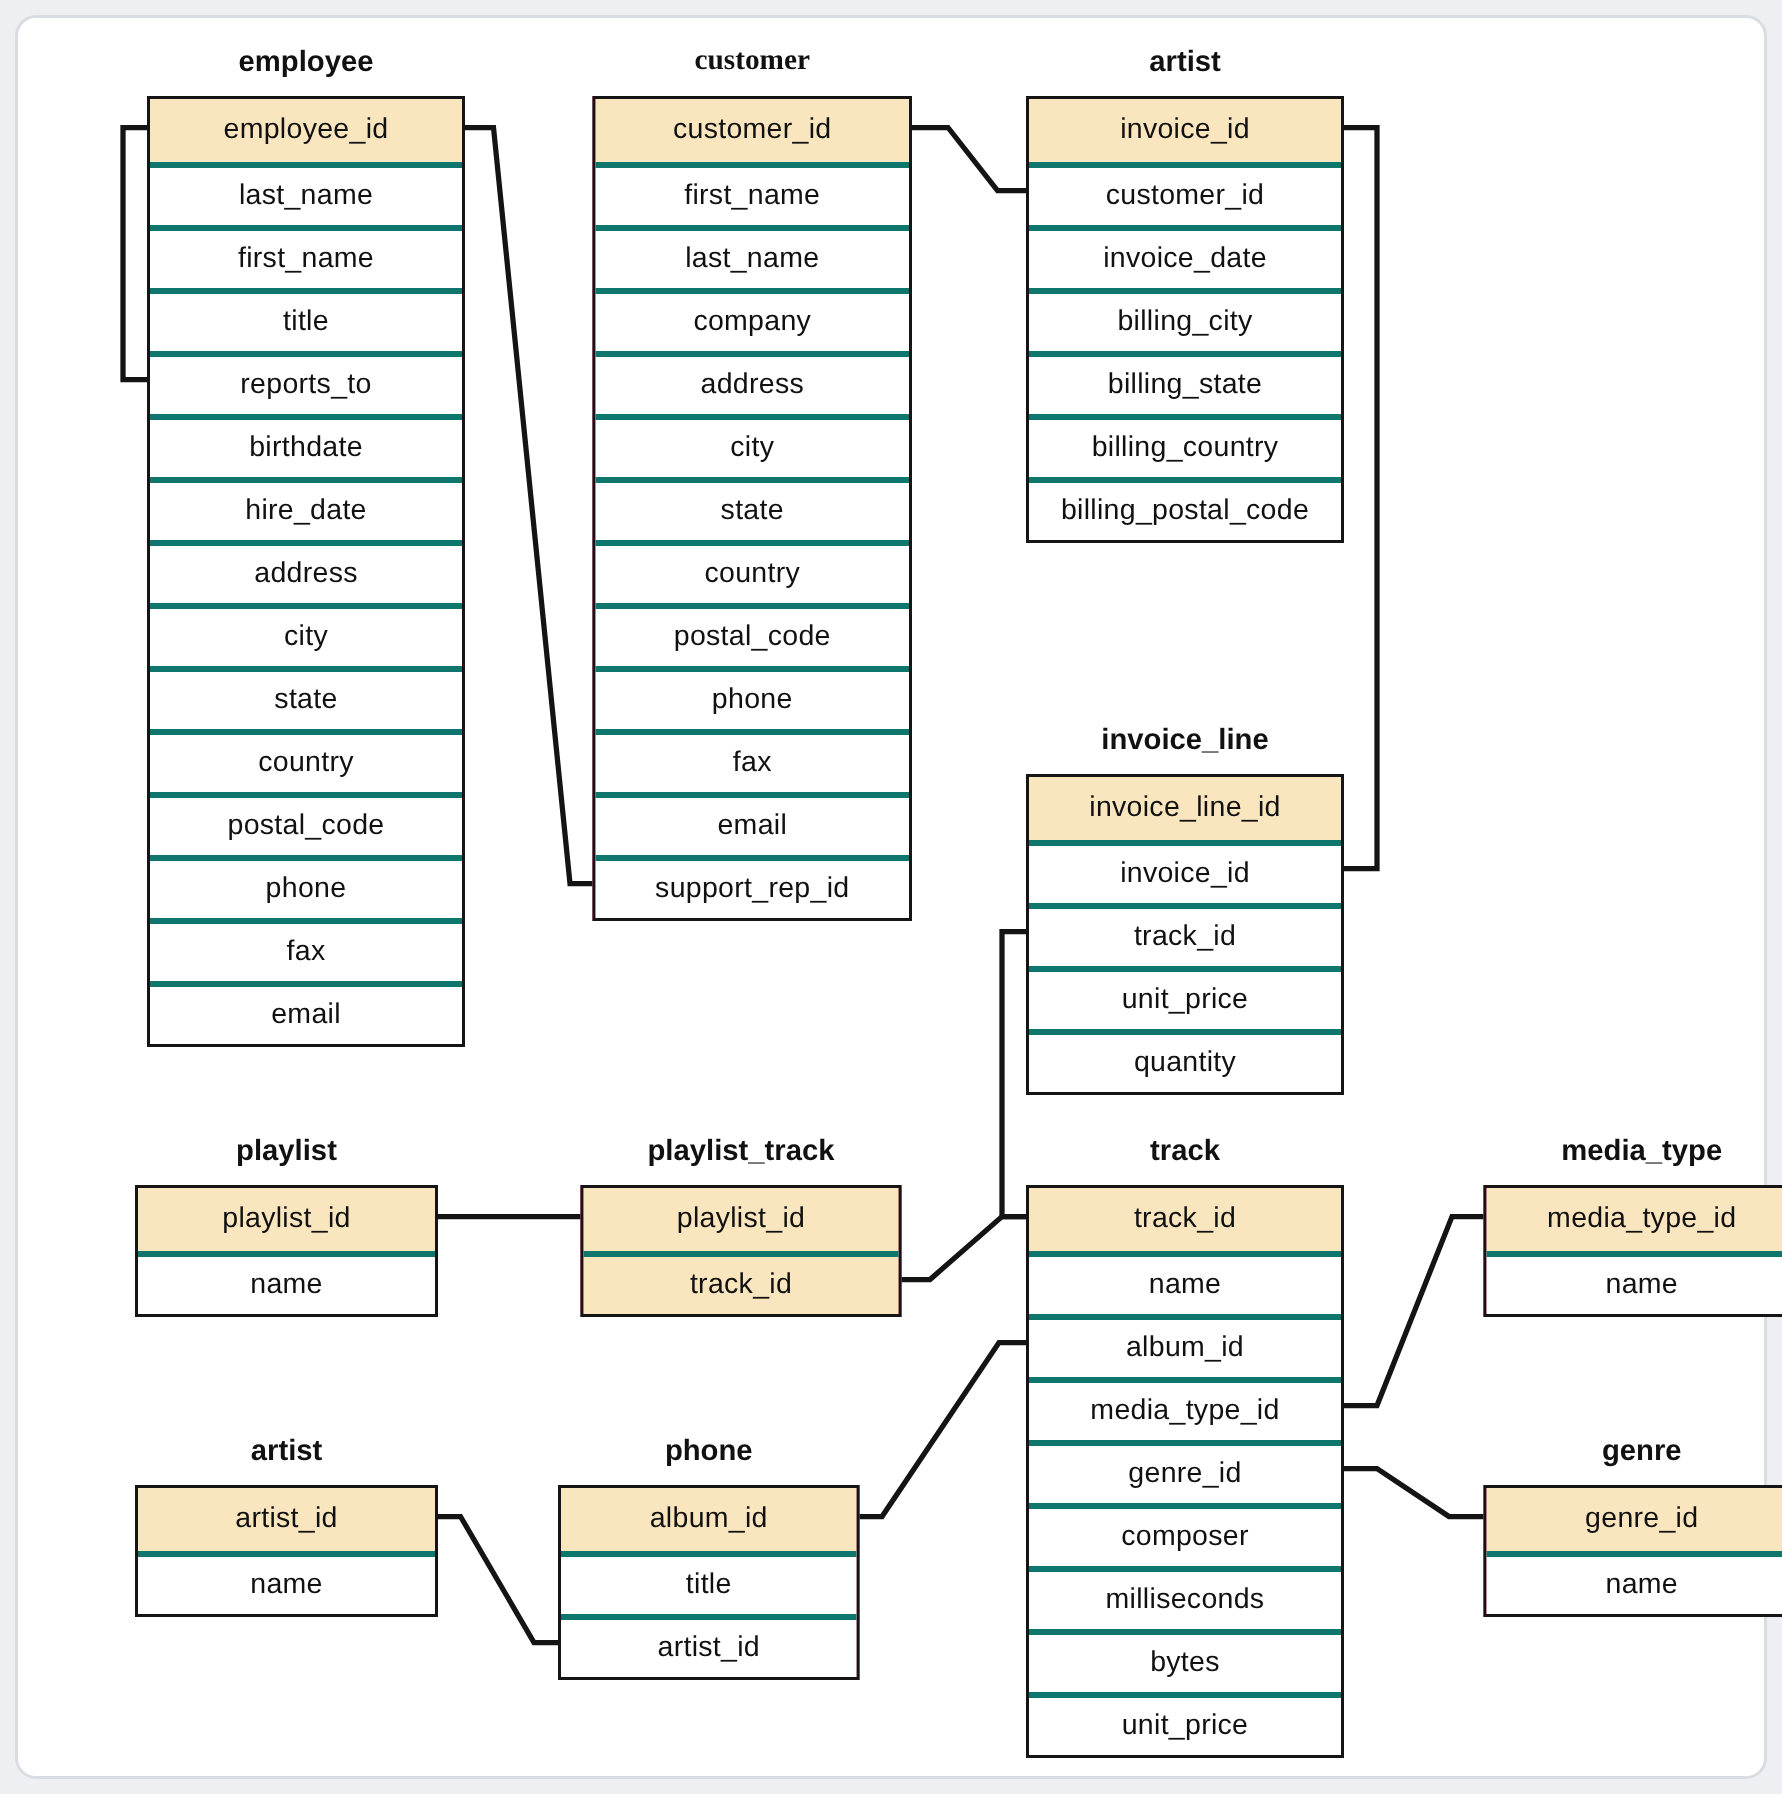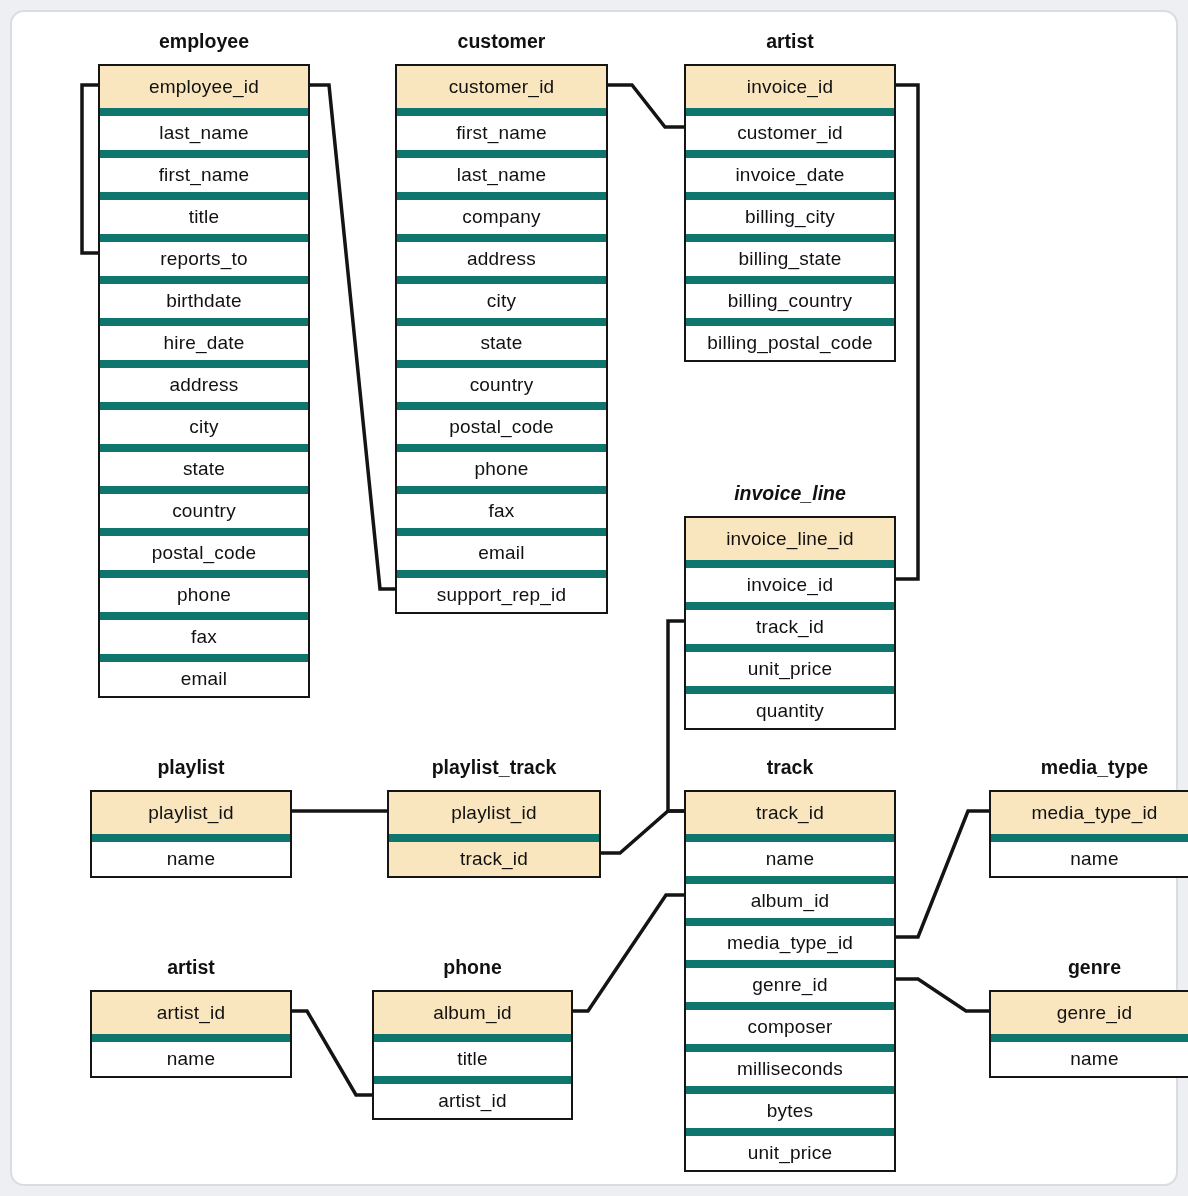--- a/index.html
+++ b/index.html
@@ -22,21 +22,21 @@
     border:2px solid #151515;
     background:#be185d;
     box-sizing:border-box;
   }
   .row{
     height:42px;box-sizing:border-box;
     display:flex;align-items:center;justify-content:center;
     font-size:19px;color:#111111;letter-spacing:0.2px;
     background:#ffffff;
   }
-  .row + .row{border-top:8px solid #0f766e;}
+  .row + .row{border-top:4px solid #0f766e;}
   .row.pk{background:#fae6be;}
   .tbl-title{
     position:absolute;height:30px;line-height:30px;
     text-align:center;font-weight:bold;font-size:19.5px;color:#111111;
   }
 </style>
 </head>
 <body>
 
 <div class="card"></div>
@@ -97,21 +97,21 @@
         <div class="row">
           <span>phone</span>
         </div>
         <div class="row">
           <span>fax</span>
         </div>
         <div class="row">
           <span>email</span>
         </div>
       </div>
-      <div class="tbl-title" style="left: 349px; top: 26px; width: 213px;">customer</div>
+      <div class="tbl-title" style="left: 349px; top: 26px; width: 213px; font-family: Liberation Serif, serif;">customer</div>
       <div class="tbl" style="left: 349px; top: 64px; width: 213px;">
         <div class="row pk">
           <span>customer_id</span>
         </div>
         <div class="row">
           <span>first_name</span>
         </div>
         <div class="row">
           <span>last_name</span>
         </div>
@@ -163,21 +163,21 @@
         <div class="row">
           <span>billing_state</span>
         </div>
         <div class="row">
           <span>billing_country</span>
         </div>
         <div class="row">
           <span>billing_postal_code</span>
         </div>
       </div>
-      <div class="tbl-title" style="left: 638px; top: 478px; width: 212px; font-style: italic;">invoice_line</div>
+      <div class="tbl-title" style="left: 638px; top: 478px; width: 212px;">invoice_line</div>
       <div class="tbl" style="left: 638px; top: 516px; width: 212px;">
         <div class="row pk">
           <span>invoice_line_id</span>
         </div>
         <div class="row">
           <span>invoice_id</span>
         </div>
         <div class="row">
           <span>track_id</span>
         </div>

